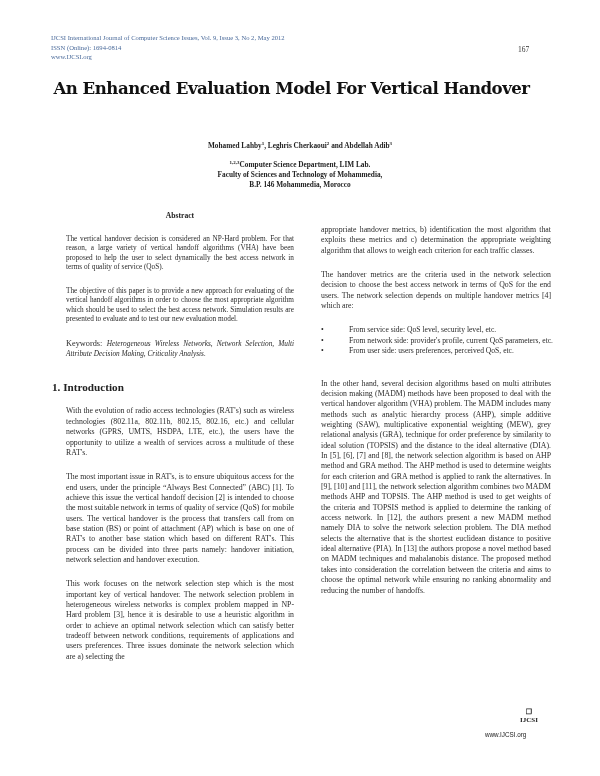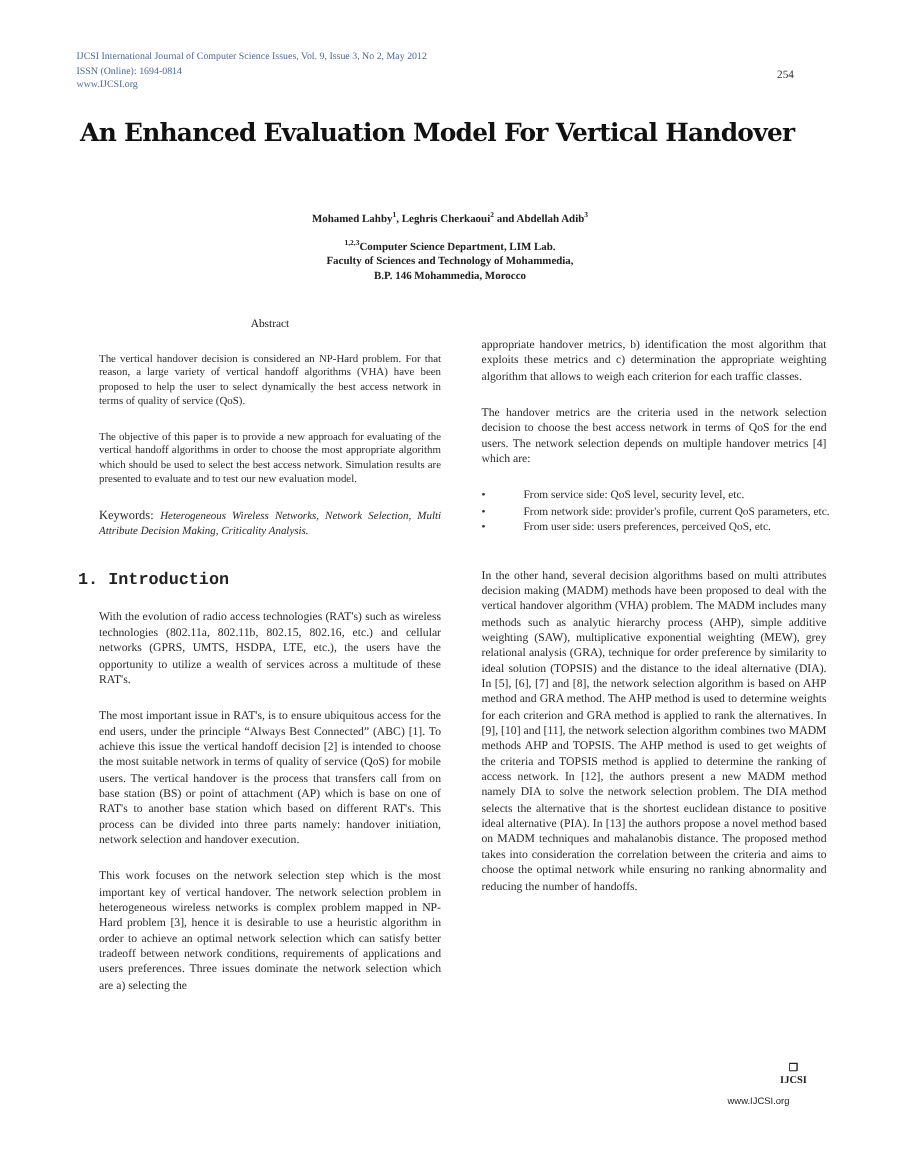--- a/index.html
+++ b/index.html
@@ -7,43 +7,43 @@
   .header { position: absolute; left: 51px; top: 33px; font-size: 6.6px; line-height: 9.5px; color: #4a6a9a; }
   .page-num { position: absolute; left: 518px; top: 45px; font-size: 7.5px; color: #333; }
   .title { position: absolute; left: 0; width: 583px; top: 78px; text-align: center; font-family: "DejaVu Serif", serif; font-weight: bold; font-size: 16.6px; line-height: 21px; color: #111; letter-spacing: -0.5px; }
   .authors { position: absolute; left: 0; width: 600px; top: 141px; text-align: center; font-weight: bold; font-size: 7.3px; color: #222; }
   .authors sup { font-size: 5px; }
   .affil { position: absolute; left: 0; width: 600px; top: 158px; text-align: center; font-weight: bold; font-size: 7.3px; line-height: 9.6px; color: #222; }
   .affil sup { font-size: 5px; }
   .col { position: absolute; width: 256px; font-size: 7.25px; line-height: 9.55px; text-align: justify; color: #2a2a2a; }
   .col.left { left: 52px; }
   .col.right { left: 307px; width: 258px; }
-  .abs-title { text-align: center; font-weight: normal; font-size: 7.6px; margin: 0 0 1px 0; color: #222; }
+  .abs-title { text-align: center; font-weight: bold; font-size: 7.6px; margin: 0 0 1px 0; color: #222; }
   p { margin: 14px; }
   .kw { margin-top: 7px; font-size: 8.3px; line-height: 10.5px; }
   .kw i { font-size: 7.3px; }
-  .section { font-family: Liberation Mono, monospace; font-weight: bold; font-size: 11.2px; margin: 23px 0 12px 0; color: #222; }
+  .section { font-family: Liberation Serif, serif; font-weight: bold; font-size: 11.2px; margin: 23px 0 12px 0; color: #222; }
   .intro p { font-size: 7.8px; line-height: 10.35px; }
   ul { margin: 0; padding-left: 28px; list-style: none; }
   li { position: relative; padding-left: 14px; font-size: 7.6px; line-height: 10.4px; }
   li::before { content: "\2022"; position: absolute; left: -14px; }
   .gap { height: 8px; }
   .logo { position: absolute; left: 509px; top: 709px; width: 40px; text-align: center; font-size: 7px; font-weight: bold; color: #222; }
   .logo .glyph { font-size: 7px; line-height: 7px; }
   .logo-url { position: absolute; left: 485px; top: 731px; font-family: "Liberation Sans", sans-serif; font-size: 6.3px; color: #222; }
 </style>
 </head>
 <body>
 
 <div class="header">
   <div>IJCSI International Journal of Computer Science Issues, Vol. 9, Issue 3, No 2, May 2012</div>
   <div>ISSN (Online): 1694-0814</div>
   <div>www.IJCSI.org</div>
 </div>
-<div class="page-num">254</div>
+<div class="page-num">167</div>
 
 <div class="title">
   <div>An Enhanced Evaluation Model For Vertical Handover</div>
 </div>
 
 <div class="authors">
   <span>Mohamed Lahby</span><sup>1</sup><span>, </span><span>Leghris Cherkaoui</span><sup>2</sup><span> and </span><span>Abdellah Adib</span><sup>3</sup>
 </div>
 
 <div class="affil">

